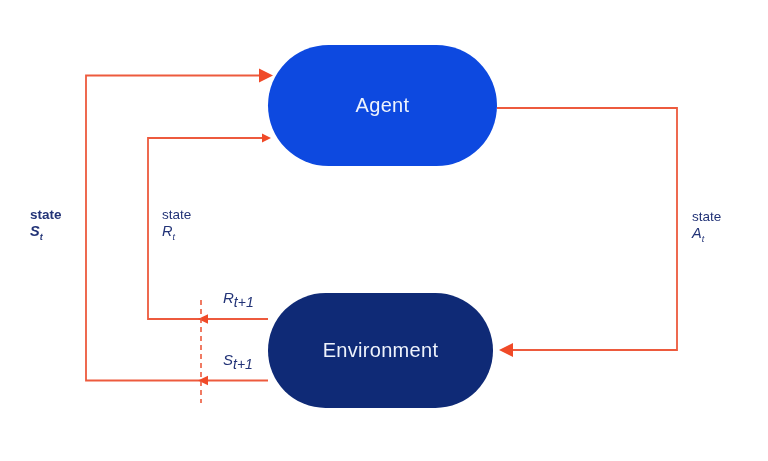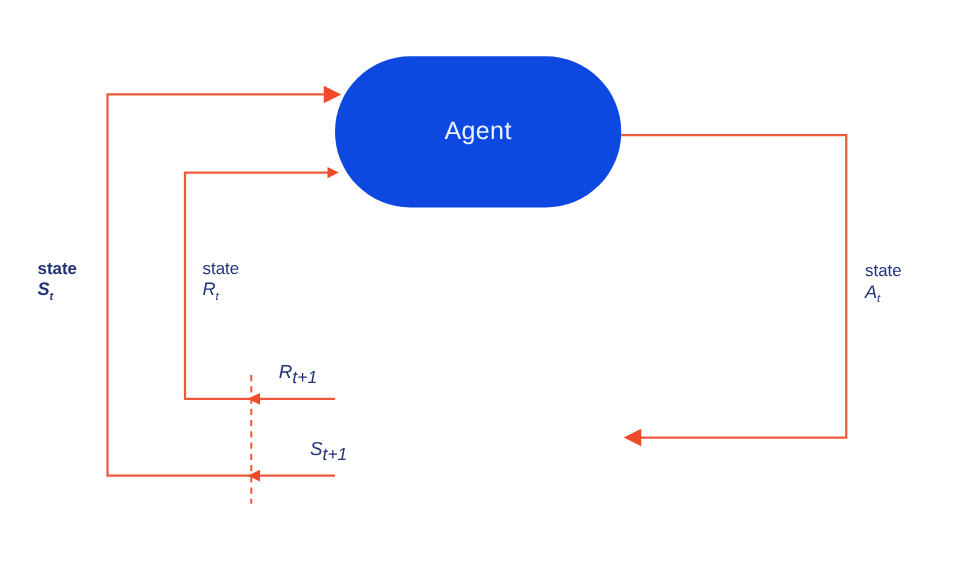--- a/index.html
+++ b/index.html
@@ -100,37 +100,40 @@
 
     <polyline class="loop" points="497,108 677,108 677,350 507,350"></polyline>
     <polygon class="arrowhead" points="499,350 513,343 513,357"></polygon>
 
     <line class="dashed" x1="201" y1="300" x2="201" y2="403"></line>
   </svg>
 
   <div class="node node-agent">
     <span>Agent</span>
   </div>
+  <div class="node node-environment">
+    <span>Environment</span>
+  </div>
 
   <div class="lbl" style="left:30px; top:206px;font-weight:bold;">
     <span>state</span><br>
     <span class="sym"><i>S</i><sub>t</sub></span>
   </div>
 
   <div class="lbl" style="left:162px; top:206px;">
     <span>state</span><br>
     <span class="sym"><i>R</i><sub>t</sub></span>
   </div>
 
   <div class="lbl" style="left:692px; top:208px;">
     <span>state</span><br>
     <span class="sym"><i>A</i><sub>t</sub></span>
   </div>
 
   <div class="lbl timestep" style="left:223px; top:289px;">
     <i>R</i><sub>t+1</sub>
   </div>
 
-  <div class="lbl timestep" style="left:223px; top:351px;margin-left:25px;">
+  <div class="lbl timestep" style="left:223px; top:351px;">
     <i>S</i><sub>t+1</sub>
   </div>
 
 </div>
 
 </body></html>

